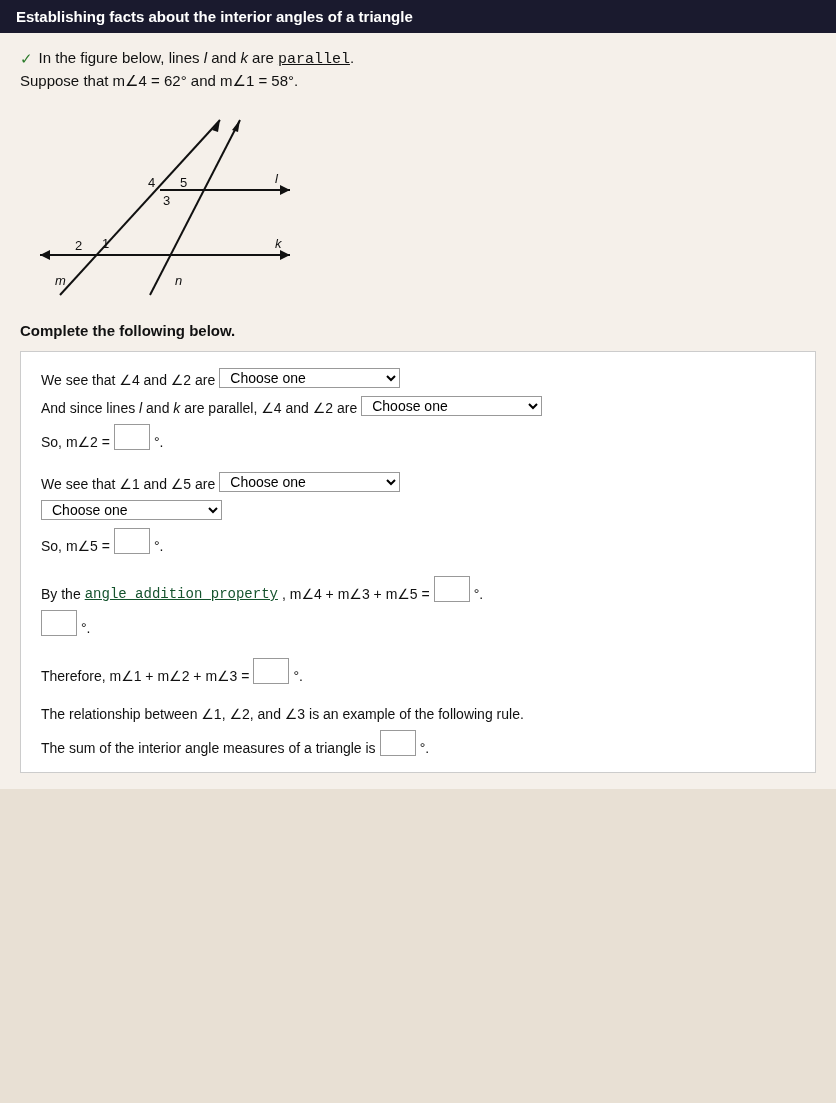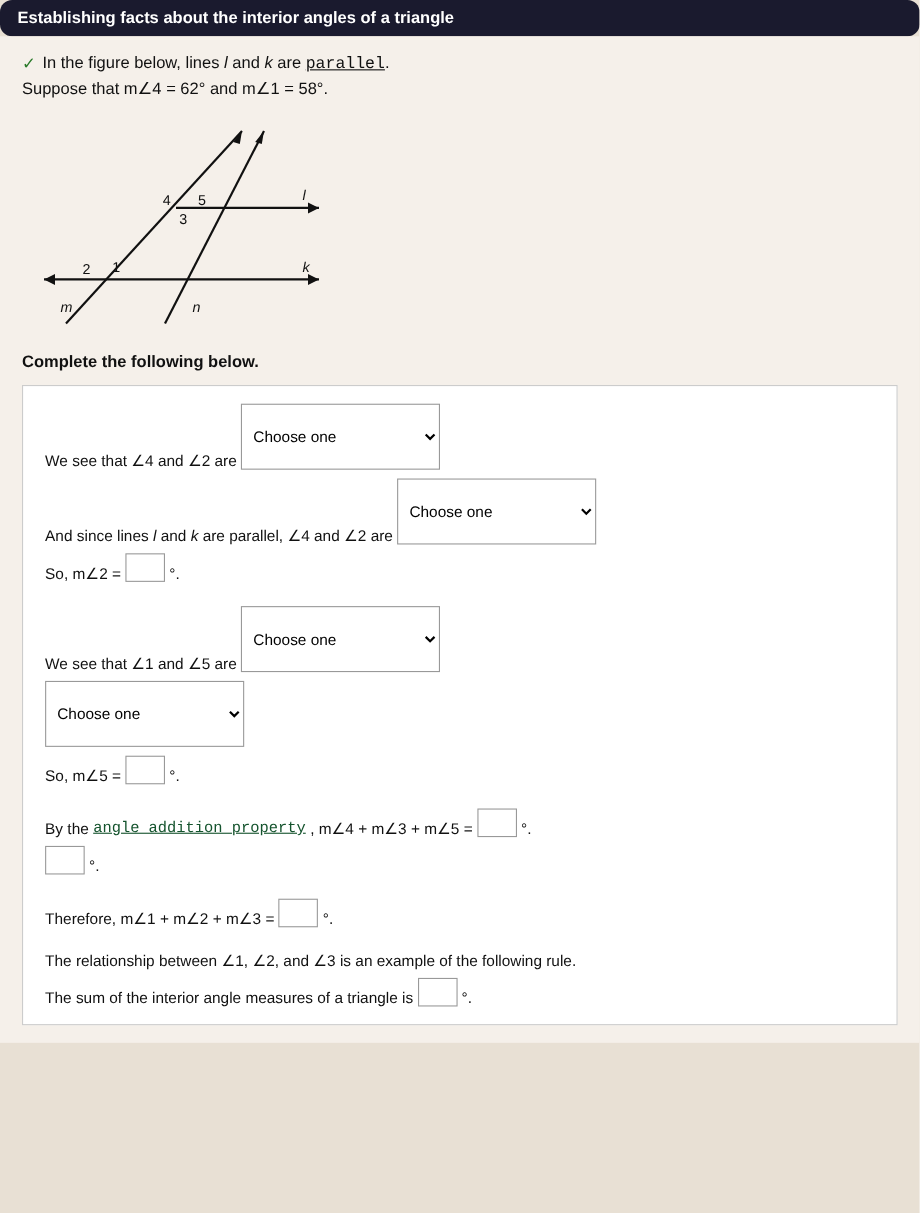--- a/index.html
+++ b/index.html
@@ -11,21 +11,20 @@
     }
     .header {
       background: #1a1a2e;
       color: white;
       padding: 8px 16px;
       font-size: 15px;
       font-weight: bold;
       display: flex;
       align-items: flex-start;
       gap: 8px;
-      border-radius: 11px;
     }
     .content {
       padding: 16px 20px;
       background: #f5f0ea;
     }
     .intro-line {
       font-size: 15px;
       color: #111;
       margin-bottom: 4px;
       display: flex;
@@ -60,21 +59,21 @@
       align-items: flex-end;
       flex-wrap: wrap;
       gap: 4px;
     }
     .statement-row:last-child {
       margin-bottom: 0;
     }
     select {
       border: 1px solid #999;
       background: white;
-      padding: 20px 6px;
+      padding: 0 6px;
       font-size: 14px;
       min-width: 120px;
       cursor: pointer;
       appearance: auto;
     }
     .input-box {
       display: inline-flex;
       align-items: center;
       border: 1px solid #999;
       background: white;

